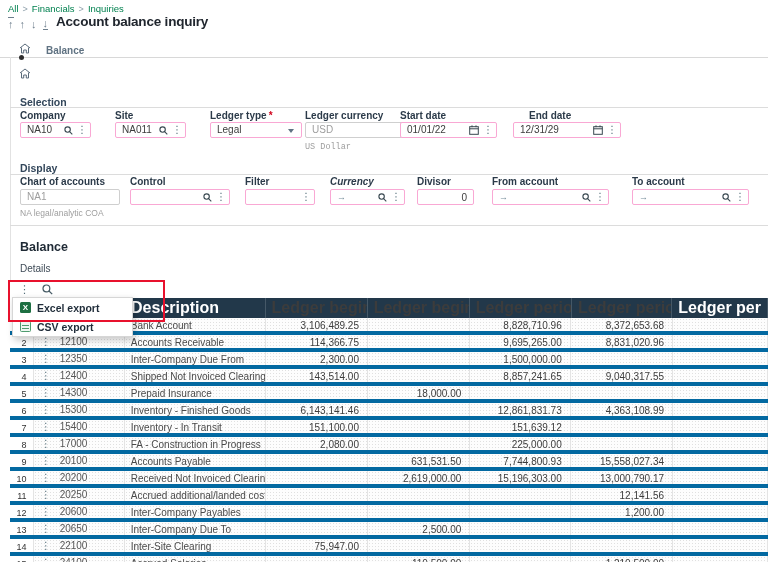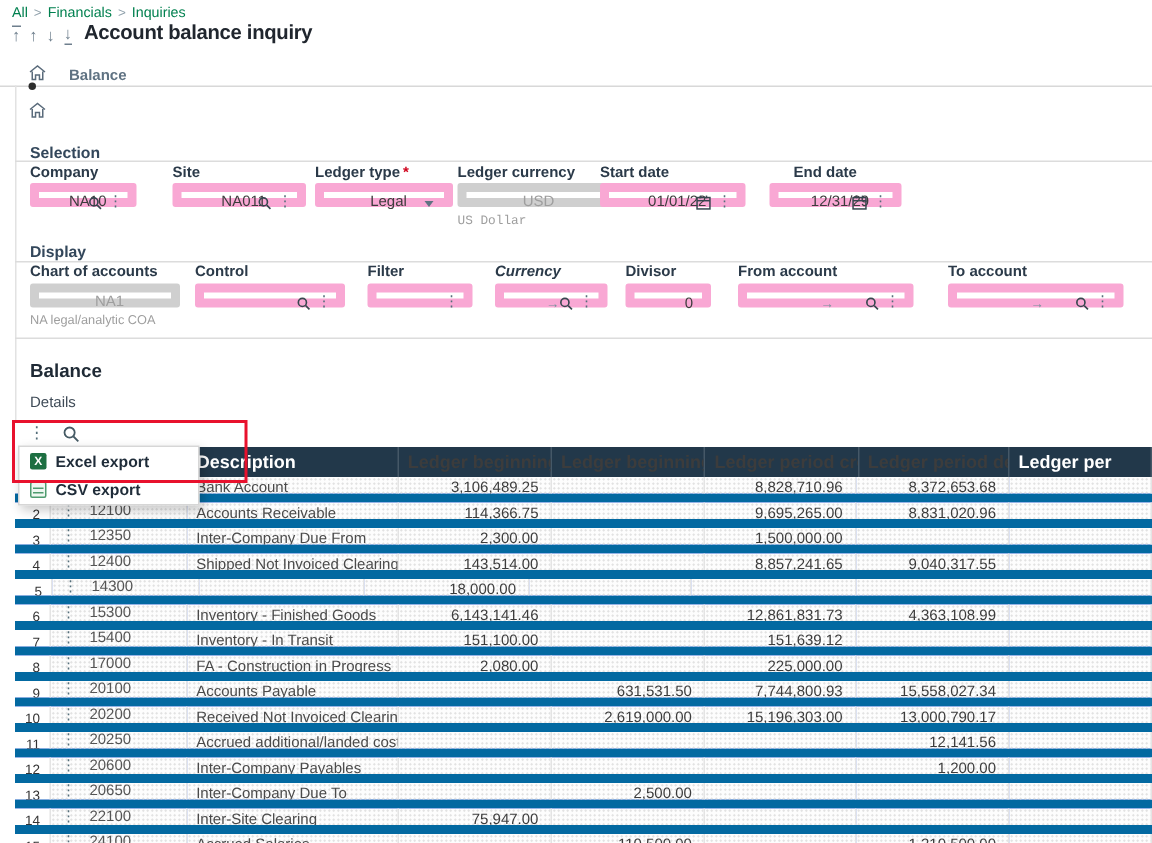--- a/index.html
+++ b/index.html
@@ -30,46 +30,46 @@
 
   .left-rule { left:10px; top:57px; width:1px; height:505px; background:#e2e2e2; }
 
   
   .section-label { font-size:10.5px; font-weight:bold; color:#33475b; }
   .hrule { height:1px; background:#dcdcdc; }
 
   .field-label { position:absolute; font-size:10px; font-weight:bold; color:#2b3a49; white-space:nowrap; }
   .req { color:#d0021b; margin-left:2px; }
   .input {
-    position:absolute; height:16px; border:6px solid #f9a8d4; border-radius:2px; background:#fff;
-    font-size:10px; color:#3c3c3c; line-height:14px; padding-left:6px; white-space:nowrap;text-align:center;
+    position:absolute; height:16px; border:1px solid #f9a8d4; border-radius:2px; background:#fff;
+    font-size:10px; color:#3c3c3c; line-height:14px; padding-left:6px; white-space:nowrap;
   }
   .input.disabled { border-color:#cfcfcf; color:#9e9e9e; }
   .helper { position:absolute; font-size:8.5px; color:#9e9e9e; white-space:nowrap; }
   .in-icons { position:absolute; right:3px; top:1px; display:flex; align-items:center; gap:4px; height:12px; }
   .kebab { color:#546e7a; font-size:10px; line-height:10px; letter-spacing:0; }
   .arrow-left-glyph { color:#78909c; margin-right:4px; font-size:9px; }
   .caret { width:0; height:0; border-left:3.5px solid transparent; border-right:3.5px solid transparent; border-top:4px solid #5f7282; position:absolute; right:7px; top:6px; }
   .num-val { position:absolute; right:6px; top:1px; }
 
   svg.ico { display:block; }
 
   
   .balance-heading { left:20px; top:240px; font-size:12.5px; font-weight:bold; color:#1f2a35; }
   .details-label  { left:20px; top:263px; font-size:10px; color:#3f4b57; }
 
   
   .grid { left:10px; top:280px; width:758px; height:282px; overflow:hidden; background:#fff; }
   .grid-toolbar { position:relative; height:18px; display:flex; align-items:center; gap:12px; padding-left:9px; }
   .grid-head { display:flex; height:20px; background:#22384a; }
   .hcell {
-    font-size:12px; font-weight:bold; color:#fff; line-height:20px; padding:0 6px;
+    font-size:16px; font-weight:bold; color:#fff; line-height:20px; padding:0 6px;
     border-right:1px solid rgba(255,255,255,0.16); overflow:hidden; white-space:nowrap;
   }
-  .grid-row { display:flex; height:17px; border-bottom:6px solid #0369a1; background:#1d4ed8; cursor:pointer; }
+  .grid-row { display:flex; height:17px; border-bottom:4px solid #0369a1; background:#7f1d1d; cursor:pointer; }
   .cell {
     font-size:10px; color:#4a4a4a; line-height:16px; overflow:hidden; white-space:nowrap;
     border-right:1px solid #e4e4e4;
     background-color:#fdfdfd;
     background-image:radial-gradient(circle, #e0e0e0 0.6px, transparent 0.7px);
     background-size:3px 3px;
   }
   .c-num  { width:25px; text-align:right; padding-right:6px; font-size:9px; color:#333;
             background:#fff !important; background-image:none; }
   .c-acct { width:98px; padding-left:7px; color:#555; display:flex; align-items:center; gap:9px; }
@@ -137,21 +137,21 @@
     <span class="in-icons">
       <svg class="ico" width="9" height="9" viewBox="0 0 9 9">
           <circle cx="3.6" cy="3.6" r="2.7" fill="none" stroke="#37474f" stroke-width="1.1"></circle>
           <line x1="5.8" y1="5.8" x2="8.3" y2="8.3" stroke="#37474f" stroke-width="1.1"></line>
         </svg>
       <span class="kebab">⋮</span>
     </span>
   </div>
 
   <div class="abs field-label" style="left:115px;top:110px;">Site</div>
-  <div class="abs input" style="left:115px;top:122px;width:89px;">
+  <div class="abs input" style="left:115px;top:122px;width:71px;">
     <span>NA011</span>
     <span class="in-icons">
       <svg class="ico" width="9" height="9" viewBox="0 0 9 9">
           <circle cx="3.6" cy="3.6" r="2.7" fill="none" stroke="#37474f" stroke-width="1.1"></circle>
           <line x1="5.8" y1="5.8" x2="8.3" y2="8.3" stroke="#37474f" stroke-width="1.1"></line>
         </svg>
       <span class="kebab">⋮</span>
     </span>
   </div>
 
@@ -175,21 +175,21 @@
           <rect x="0.7" y="1.7" width="8.6" height="7.6" fill="none" stroke="#37474f" stroke-width="1"></rect>
           <line x1="0.7" y1="3.8" x2="9.3" y2="3.8" stroke="#37474f" stroke-width="1"></line>
           <line x1="3" y1="0.4" x2="3" y2="2.2" stroke="#37474f" stroke-width="1"></line>
           <line x1="7" y1="0.4" x2="7" y2="2.2" stroke="#37474f" stroke-width="1"></line>
         </svg>
       <span class="kebab">⋮</span>
     </span>
   </div>
 
   <div class="abs field-label" style="left:529px;top:110px;">End date</div>
-  <div class="abs input" style="left:513px;top:122px;width:88px;">
+  <div class="abs input" style="left:513px;top:122px;width:108px;">
     <span>12/31/29</span>
     <span class="in-icons">
       <svg class="ico" width="10" height="10" viewBox="0 0 10 10">
           <rect x="0.7" y="1.7" width="8.6" height="7.6" fill="none" stroke="#37474f" stroke-width="1"></rect>
           <line x1="0.7" y1="3.8" x2="9.3" y2="3.8" stroke="#37474f" stroke-width="1"></line>
           <line x1="3" y1="0.4" x2="3" y2="2.2" stroke="#37474f" stroke-width="1"></line>
           <line x1="7" y1="0.4" x2="7" y2="2.2" stroke="#37474f" stroke-width="1"></line>
         </svg>
       <span class="kebab">⋮</span>
     </span>
@@ -344,20 +344,21 @@
       <div class="cell c-pc">9,040,317.55</div>
       <div class="cell c-extra"></div>
     </div>
 
     <div class="grid-row">
       <div class="cell c-num">5</div>
       <div class="cell c-acct">
             <span class="kebab">⋮</span>
             <span>14300</span>
           </div>
+      <div class="cell c-desc">Prepaid Insurance</div>
       <div class="cell c-bd"></div>
       <div class="cell c-bc">18,000.00</div>
       <div class="cell c-pd"></div>
       <div class="cell c-pc"></div>
       <div class="cell c-extra"></div>
     </div>
 
     <div class="grid-row">
       <div class="cell c-num">6</div>
       <div class="cell c-acct">

